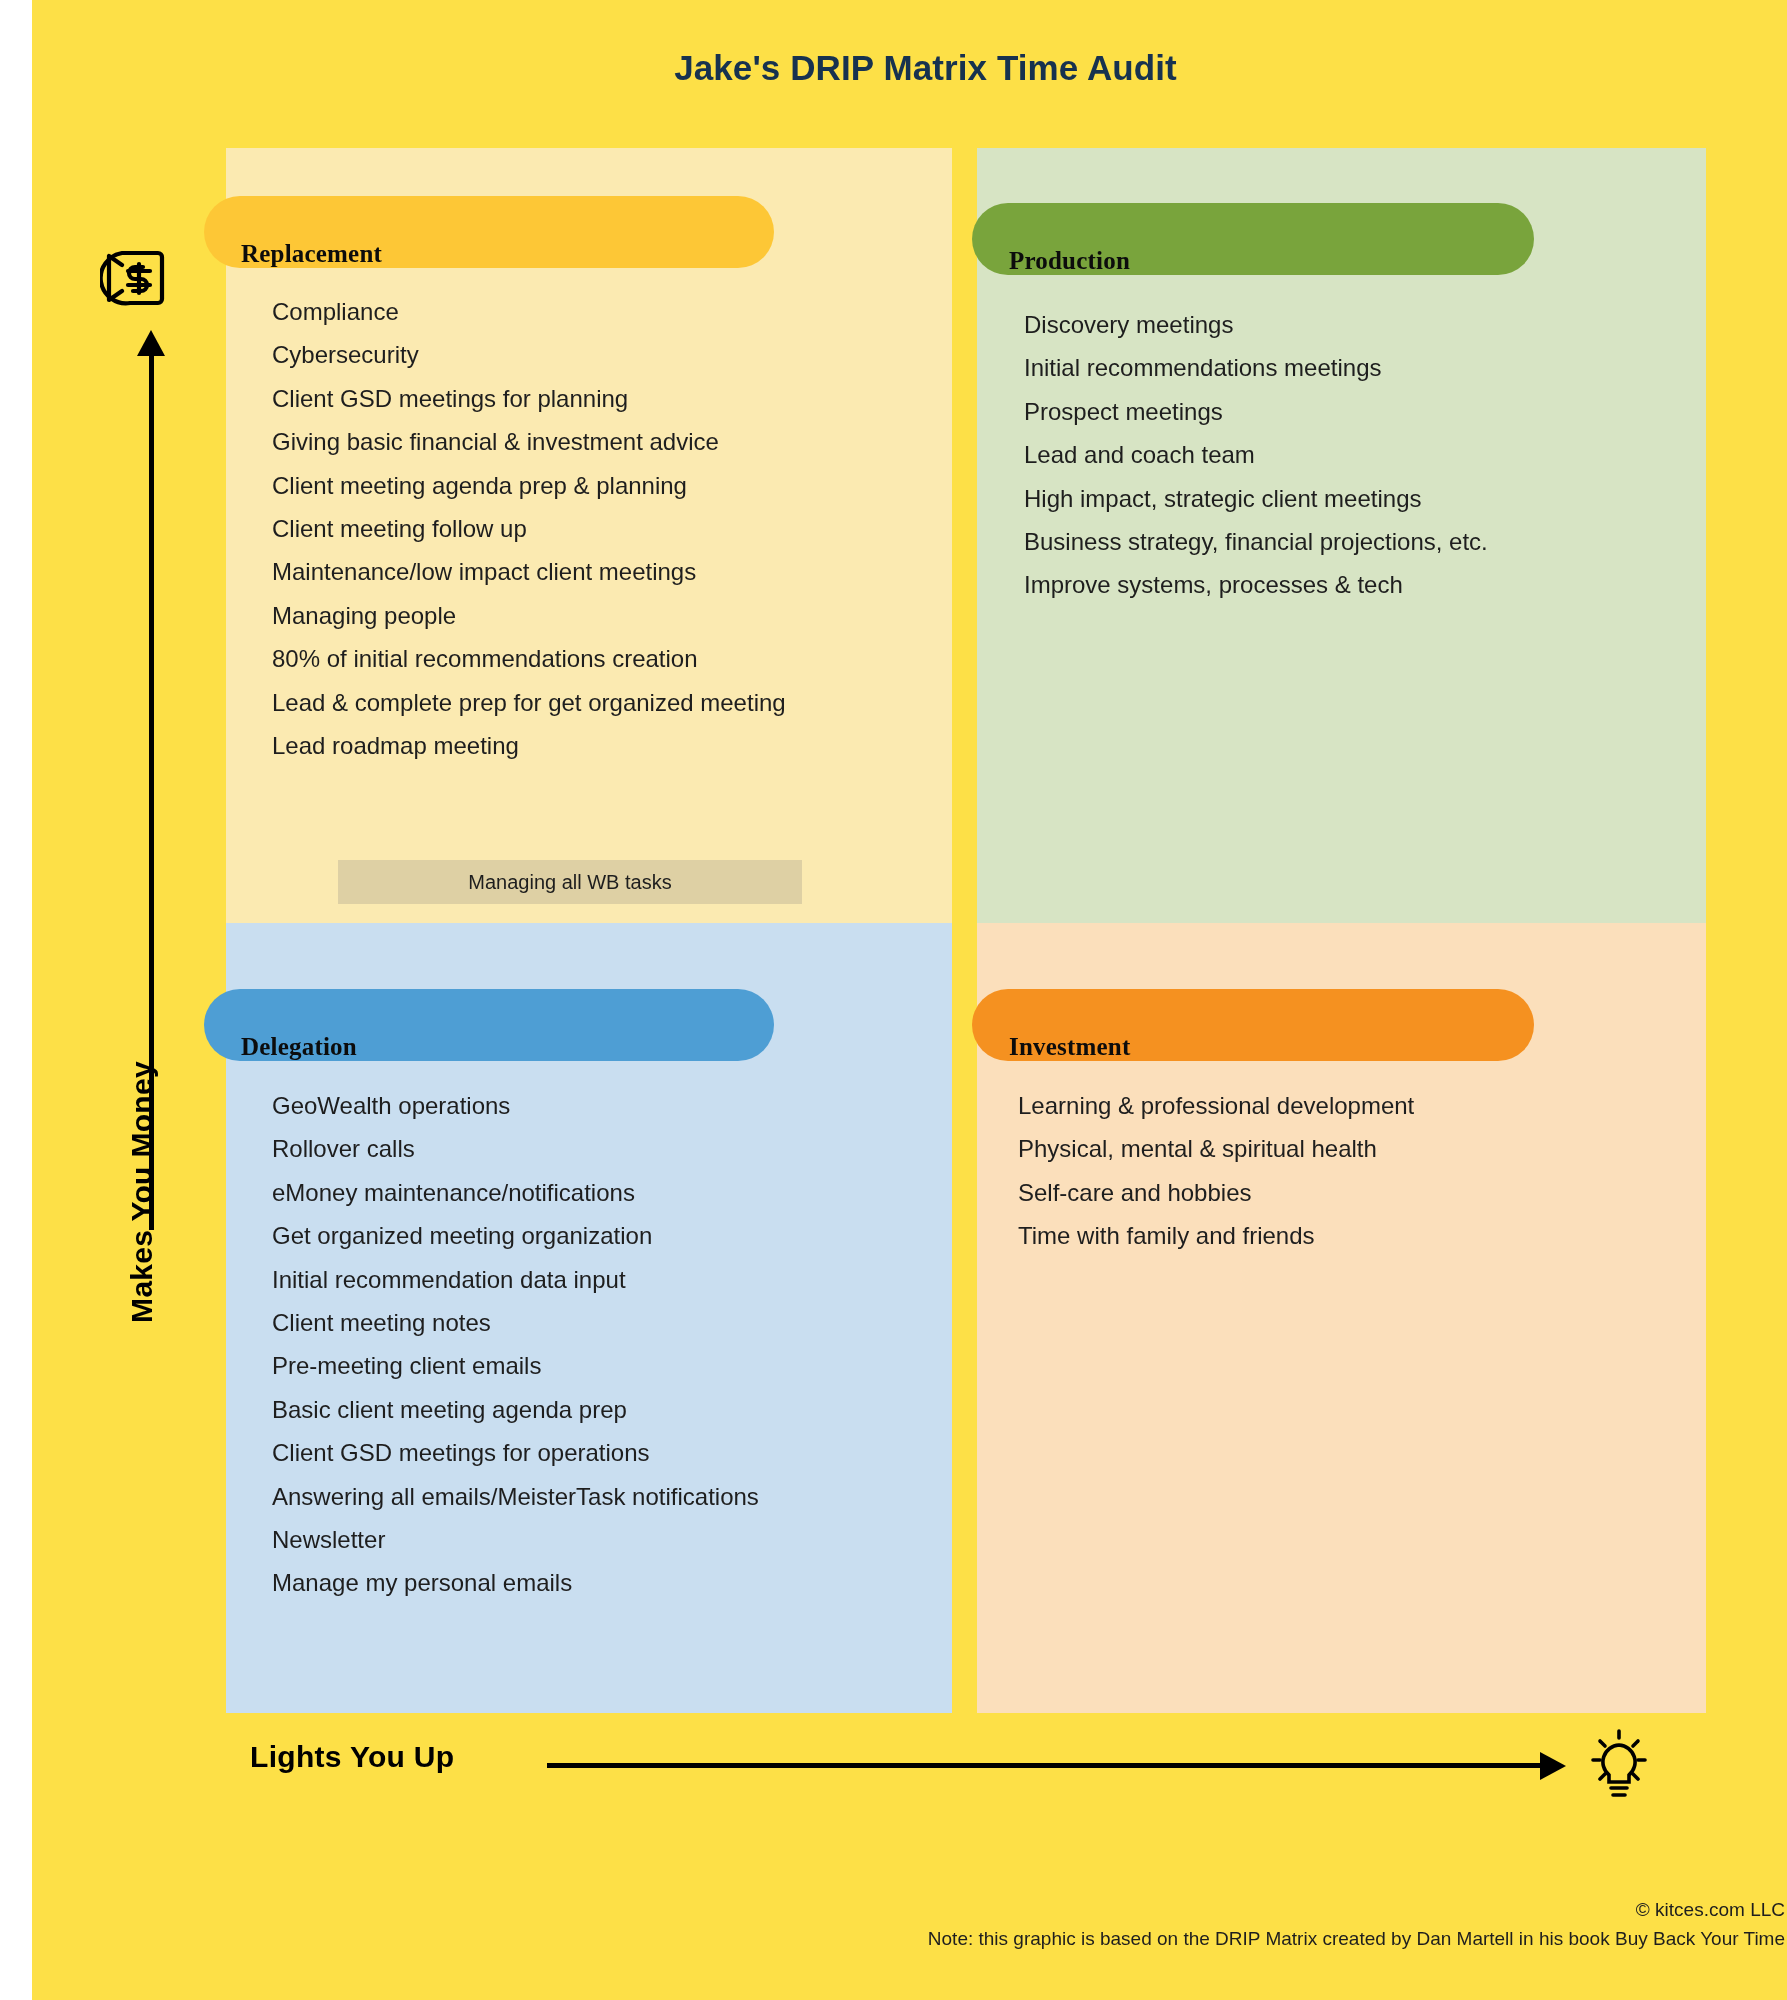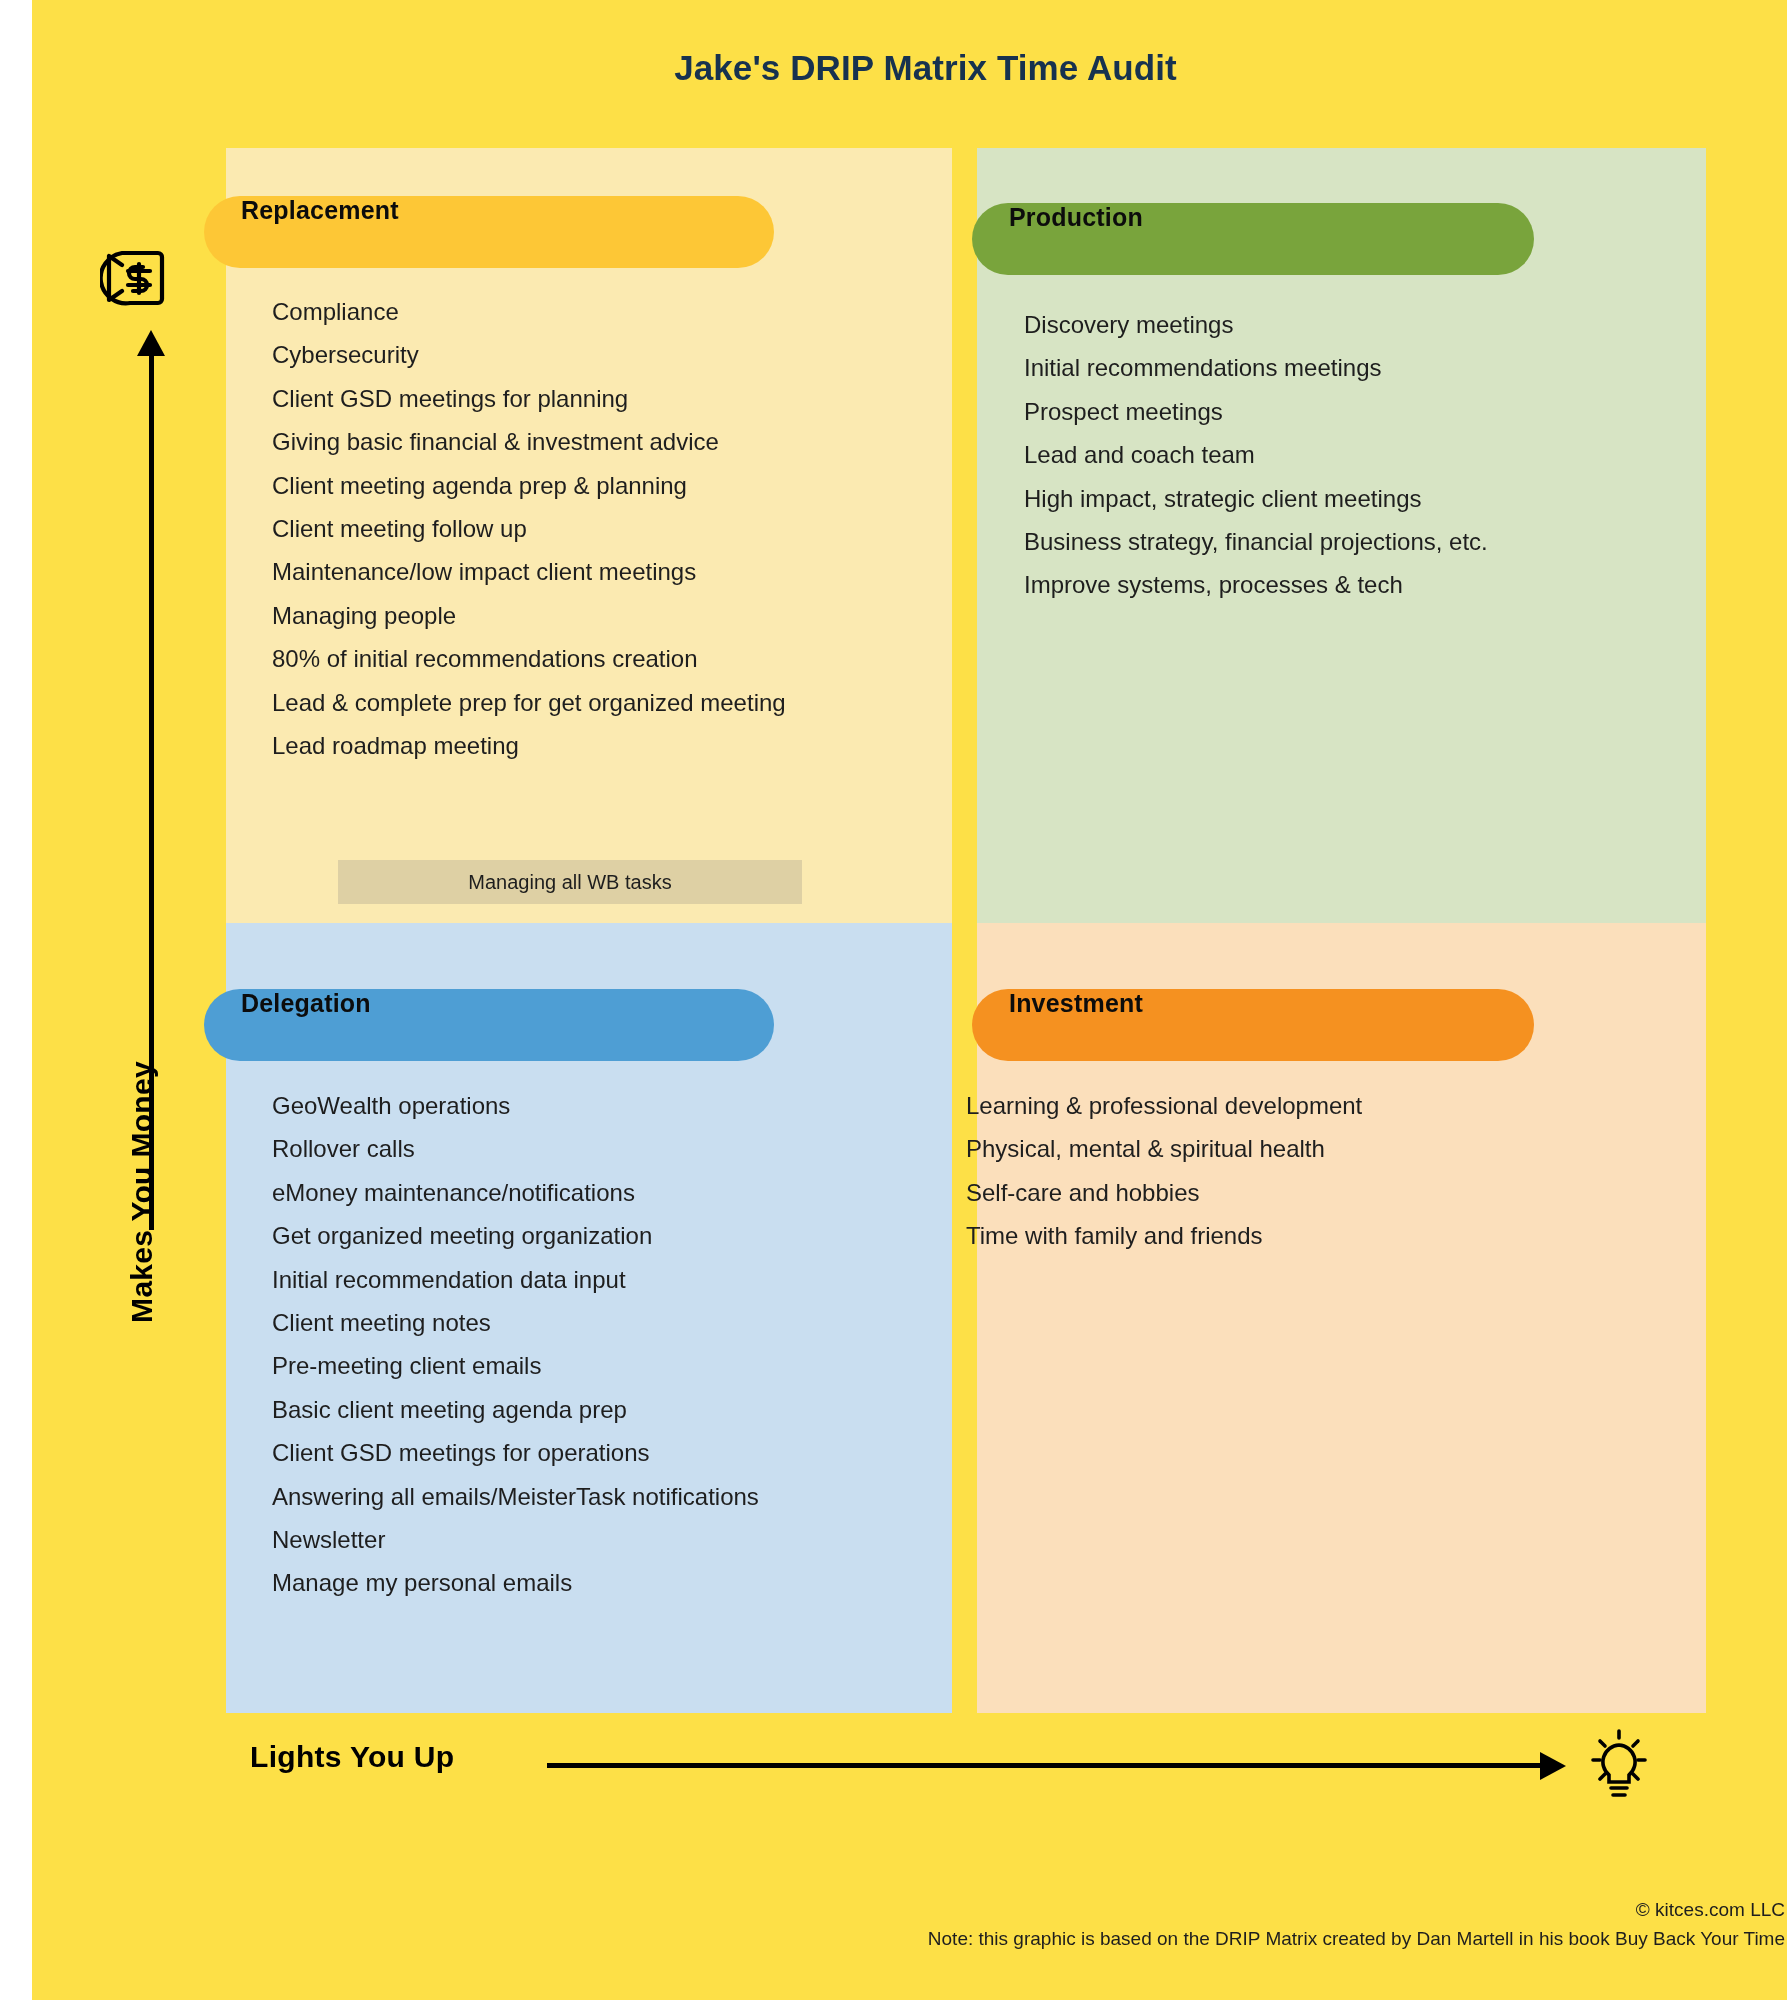--- a/index.html
+++ b/index.html
@@ -41,22 +41,23 @@
   #quad-production  { left: 945px;  top: 148px;  width: 729px; height: 775px; background: #d7e4c4; }
   #quad-delegation  { left: 194px;  top: 923px;  width: 726px; height: 790px; background: #c9def0; }
   #quad-investment  { left: 945px;  top: 923px;  width: 729px; height: 790px; background: #fbdfbb; }
 
   
   .quad-pill {
     position: absolute;
     height: 72px;
     border-radius: 36px;
     display: flex;
-    align-items: flex-start;
+    align-items: flex-end;
     padding-left: 37px;
+    font-family: Liberation Serif, serif;
   }
   .quad-pill .pill-label {
     font-size: 25px;
     font-weight: bold;
     color: #0c0c0c;
     letter-spacing: 0.2px;
   }
   #pill-replacement { left: 172px;  top: 196px;  width: 570px; background: #fdc736; }
   #pill-production  { left: 940px;  top: 203px;  width: 562px; background: #79a43c; }
   #pill-delegation  { left: 172px;  top: 989px;  width: 570px; background: #4e9ed4; }
@@ -70,21 +71,21 @@
   .quad-list li {
     font-size: 24px;
     line-height: 43.4px;
     color: #1e1e1e;
     white-space: nowrap;
     font-weight: 400;
   }
   #list-replacement { left: 240px;  top: 290px; }
   #list-production  { left: 992px;  top: 303px; }
   #list-delegation  { left: 240px;  top: 1084px; }
-  #list-investment  { left: 934px;  top: 1084px; }
+  #list-investment  { left: 986px;  top: 1084px; }
 
   
   .overlay-note {
     position: absolute;
     display: flex;
     align-items: center;
     font-size: 20px;
     color: #1e1e1e;
   }
   #overlay-wb {

